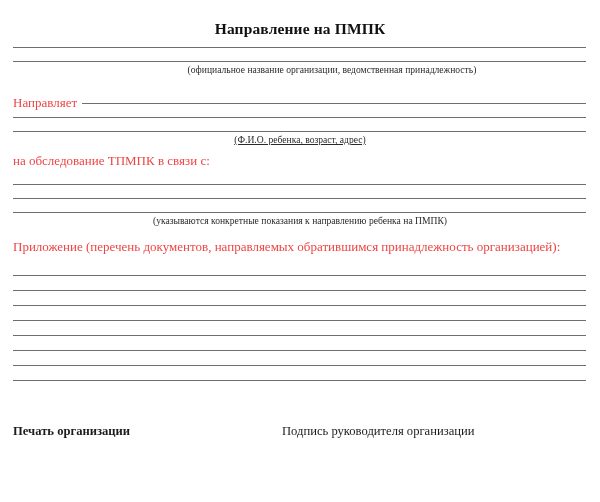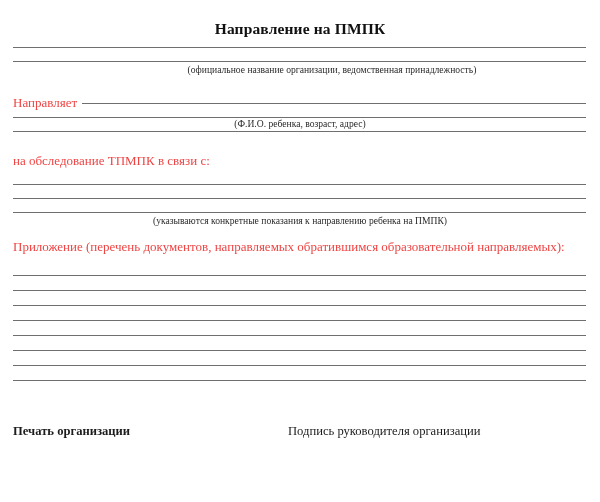--- a/index.html
+++ b/index.html
@@ -79,21 +79,21 @@
   .footer-left {
     position: absolute;
     left: 13px;
     font-size: 12.6px;
     line-height: 15px;
     color: #1c1c1c;
     white-space: nowrap;
   }
   .footer-right {
     position: absolute;
-    left: 288px;
+    left: 282px;
     font-size: 12.6px;
     line-height: 15px;
     color: #1c1c1c;
     white-space: nowrap;
   }
 </style>
 </head>
 <body>
 
 <div class="page">
@@ -101,29 +101,29 @@
   <div class="doc-title">Направление на ПМПК</div>
 
   <div class="rule" style="top:47px;"></div>
   <div class="rule" style="top:61px;"></div>
   <div class="caption" style="top:64px;margin-left:32px;">(официальное название организации, ведомственная принадлежность)</div>
 
   <div class="label" style="top:95px;">Направляет</div>
   <div class="rule-inline" style="left:82px; width:504px; top:103px;"></div>
   <div class="rule" style="top:117px;"></div>
   <div class="rule" style="top:131px;"></div>
-  <div class="caption" style="top:118px;">(Ф.И.О. ребенка, возраст, адрес)</div>
+  <div class="caption" style="top:134px;text-decoration:underline;">(Ф.И.О. ребенка, возраст, адрес)</div>
 
   <div class="label" style="top:153px;">на обследование ТПМПК в связи с:</div>
   <div class="rule" style="top:184px;"></div>
   <div class="rule" style="top:198px;"></div>
   <div class="rule" style="top:212px;"></div>
   <div class="caption" style="top:215px;">(указываются конкретные показания к направлению ребенка на ПМПК)</div>
 
-  <div class="label" style="top:239px;">Приложение (перечень документов, направляемых обратившимся образовательной направляемых):</div>
+  <div class="label" style="top:239px;">Приложение (перечень документов, направляемых обратившимся принадлежность организацией):</div>
   <div class="rule" style="top:275px;"></div>
   <div class="rule" style="top:290px;"></div>
   <div class="rule" style="top:305px;"></div>
   <div class="rule" style="top:320px;"></div>
   <div class="rule" style="top:335px;"></div>
   <div class="rule" style="top:350px;"></div>
   <div class="rule" style="top:365px;"></div>
   <div class="rule" style="top:380px;"></div>
 
   <div class="footer-left" style="top:424px;font-weight:bold;">Печать организации</div>

